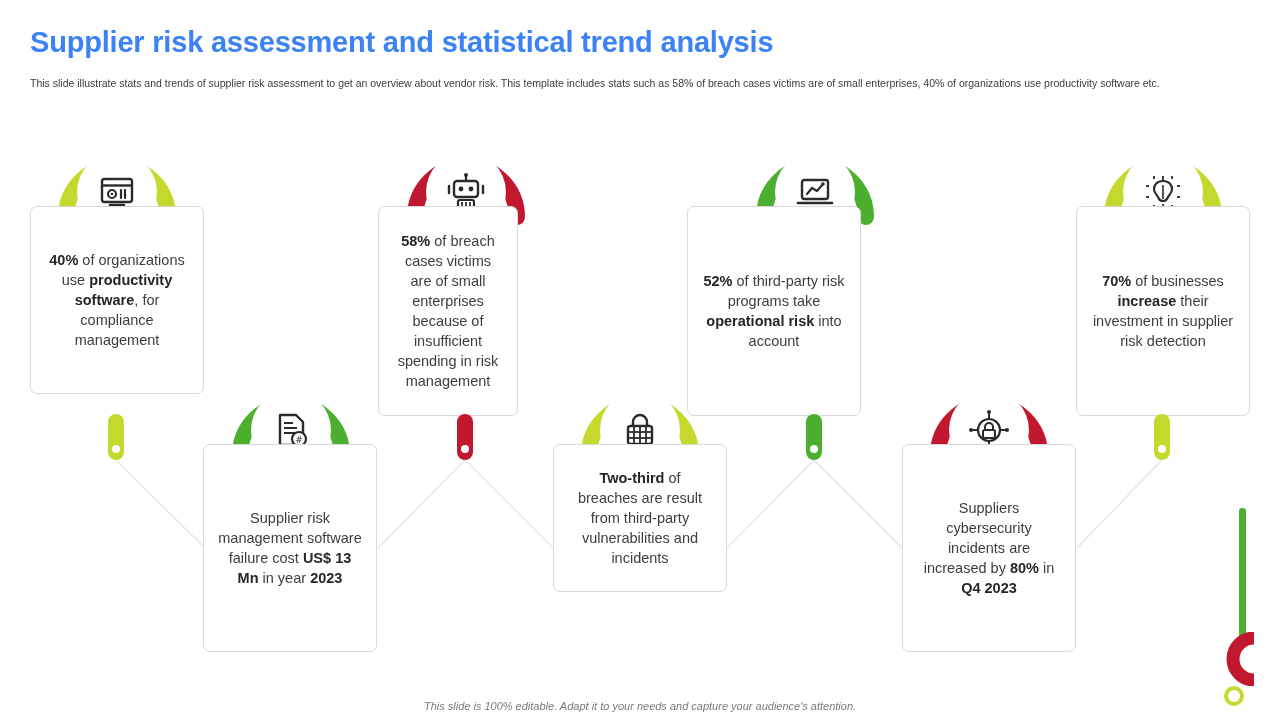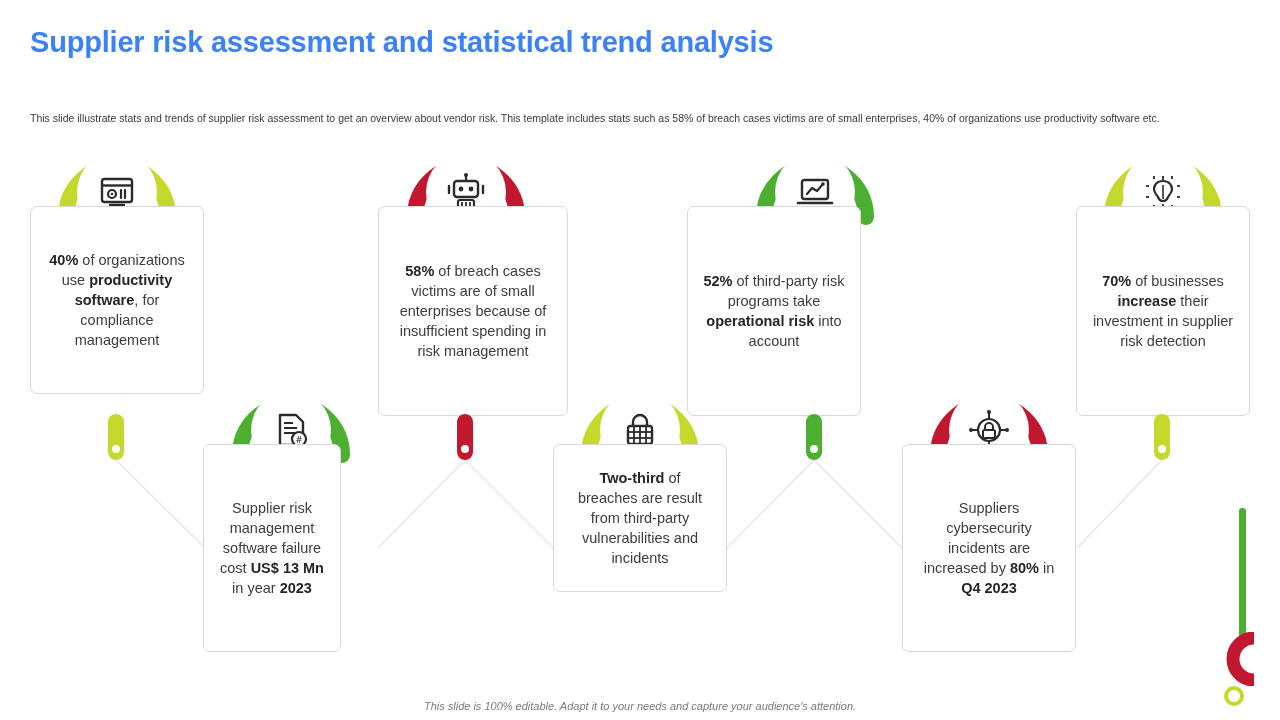--- a/index.html
+++ b/index.html
@@ -31,21 +31,20 @@
     white-space: nowrap;
   }
   .subtitle {
     position: absolute;
     left: 30px;
     top: 76px;
     width: 1225px;
     font-size: 10.5px;
     line-height: 1.35;
     color: #3b3b3b;
-    margin-top: 35px;
   }
   .footer {
     position: absolute;
     left: 0;
     top: 700px;
     width: 1280px;
     text-align: center;
     font-size: 11px;
     color: #7a7a7a;
     font-style: italic;
@@ -203,21 +202,21 @@
         <svg width="42" height="42" viewBox="0 0 42 42">
           <path d="M10 6 h16 l7 7 v23 h-23 z" fill="none" stroke="#2b2b2b" stroke-width="2.4" stroke-linejoin="round"></path>
           <line x1="14" y1="14" x2="23" y2="14" stroke="#2b2b2b" stroke-width="2"></line>
           <line x1="14" y1="19" x2="27" y2="19" stroke="#2b2b2b" stroke-width="2"></line>
           <line x1="14" y1="24" x2="27" y2="24" stroke="#2b2b2b" stroke-width="2"></line>
           <circle cx="29" cy="30" r="7" fill="#ffffff" stroke="#2b2b2b" stroke-width="2.2"></circle>
           <text x="29" y="34" font-size="9" text-anchor="middle" fill="#2b2b2b" font-family="DejaVu Sans, sans-serif">#</text>
         </svg>
       </div>
     </div>
-    <div class="card" style="left:203px; top:444px; width:138px; height:208px;">
+    <div class="card" style="left:203px; top:444px; width:174px; height:208px;">
       <div class="card-text">Supplier risk management software failure cost <b>US$ 13 Mn</b> in year <b>2023</b></div>
     </div>
   </div>
 
   <div class="node">
     <div class="arc-wrap" style="left:407px; top:133px;">
       <svg width="118" height="118" viewBox="0 0 118 118">
         <path d="M 8 84 A 51 51 0 1 1 110 84" fill="none" stroke="#c2182f" stroke-width="16" stroke-linecap="round"></path>
         <path d="M 103 86 C 96 104, 78 100, 72 92" fill="none" stroke="#2b2b2b" stroke-width="2.4" stroke-linecap="round"></path>
         <circle cx="71" cy="89" r="6" fill="#c2182f" stroke="#2b2b2b" stroke-width="2"></circle>
@@ -231,21 +230,21 @@
           <circle cx="26" cy="18" r="2.4" fill="#2b2b2b"></circle>
           <line x1="4" y1="15" x2="4" y2="22" stroke="#2b2b2b" stroke-width="2.4" stroke-linecap="round"></line>
           <line x1="38" y1="15" x2="38" y2="22" stroke="#2b2b2b" stroke-width="2.4" stroke-linecap="round"></line>
           <rect x="13" y="29" width="16" height="8" rx="2" fill="none" stroke="#2b2b2b" stroke-width="2.2"></rect>
           <line x1="17" y1="31" x2="17" y2="35" stroke="#2b2b2b" stroke-width="1.8"></line>
           <line x1="21" y1="31" x2="21" y2="35" stroke="#2b2b2b" stroke-width="1.8"></line>
           <line x1="25" y1="31" x2="25" y2="35" stroke="#2b2b2b" stroke-width="1.8"></line>
         </svg>
       </div>
     </div>
-    <div class="card" style="left:378px; top:206px; width:190px; height:210px;">
+    <div class="card" style="left:378px; top:206px; width:140px; height:210px;">
       <div class="card-text"><b>58%</b> of breach cases victims are of small enterprises because of insufficient spending in risk management</div>
     </div>
     <div class="pill" style="left:457px; top:414px; background:#c2182f;">
       <div class="pill-dot"></div>
     </div>
   </div>
 
   <div class="node">
     <div class="arc-wrap" style="left:581px; top:371px;">
       <svg width="118" height="118" viewBox="0 0 118 118">

